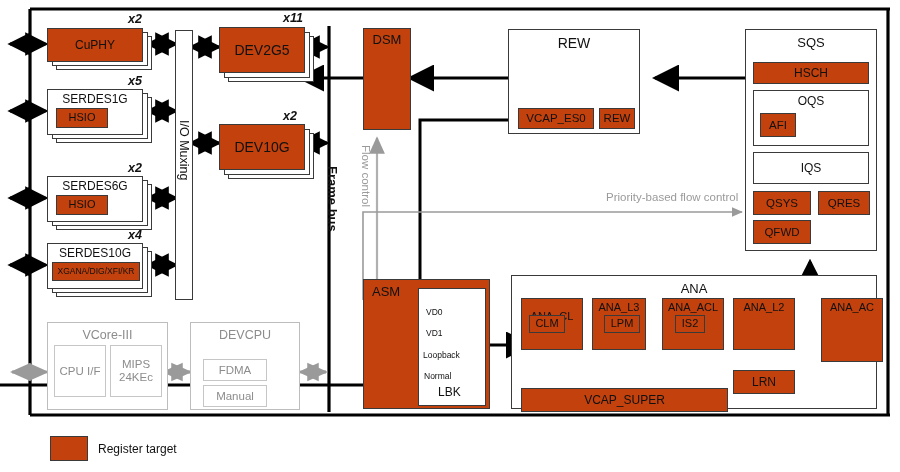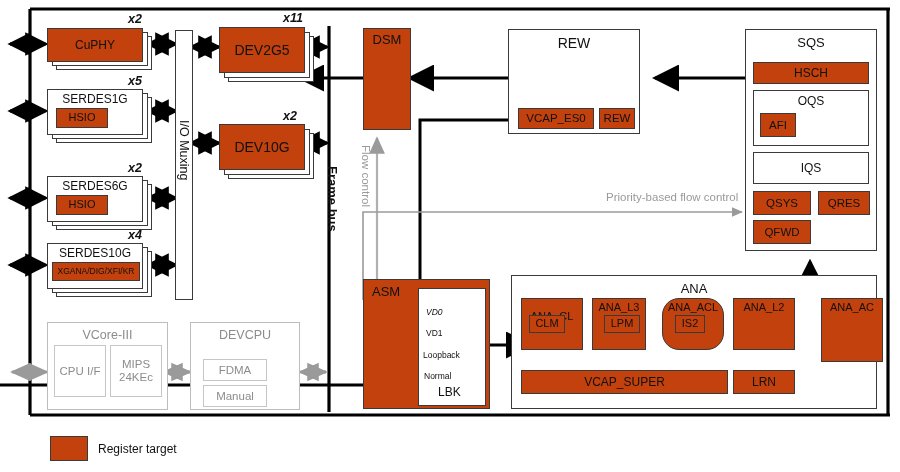--- a/index.html
+++ b/index.html
@@ -267,21 +267,21 @@
     <span>QFWD</span>
   </div>
 
   <div class="lbl g" style="left:606px;top:191px;">Priority-based flow control</div>
 
   <div class="blk abs top" style="left:363px;top:279px;width:127px;height:130px;padding-top:5px;padding-left:8px;justify-content:flex-start;font-size:13px;">
     <span>ASM</span>
   </div>
   <div class="plain abs" style="left:418px;top:288px;width:68px;height:118px;"></div>
   <div class="lbl" style="left:438px;top:385px;font-size:12px;">LBK</div>
-  <div class="lbl sm" style="left:426px;top:307px;font-style:italic;">VD0</div>
+  <div class="lbl sm" style="left:426px;top:307px;">VD0</div>
   <div class="lbl sm" style="left:426px;top:328px;">VD1</div>
   <div class="lbl sm" style="left:423px;top:350px;">Loopback</div>
   <div class="lbl sm" style="left:424px;top:371px;">Normal</div>
 
   <div class="plain abs" style="left:511px;top:275px;width:366px;height:134px;padding-top:5px;font-size:13px;">
     <span>ANA</span>
   </div>
 
   <div class="blk abs top" style="left:521px;top:298px;width:62px;height:52px;padding-top:12px;font-size:11px;">
     <span>ANA_CL</span>
@@ -290,36 +290,36 @@
     <span>CLM</span>
   </div>
 
   <div class="blk abs top" style="left:592px;top:298px;width:54px;height:52px;padding-top:3px;font-size:11px;">
     <span>ANA_L3</span>
   </div>
   <div class="blk abs" style="left:604px;top:315px;width:36px;height:18px;font-size:11px;">
     <span>LPM</span>
   </div>
 
-  <div class="blk abs top" style="left:662px;top:298px;width:62px;height:52px;padding-top:3px;font-size:11px;border-radius:17px;">
+  <div class="blk abs top" style="left:662px;top:298px;width:62px;height:52px;padding-top:3px;font-size:11px;">
     <span>ANA_ACL</span>
   </div>
   <div class="blk abs" style="left:675px;top:315px;width:30px;height:18px;font-size:11px;">
     <span>IS2</span>
   </div>
 
   <div class="blk abs top" style="left:733px;top:298px;width:62px;height:52px;padding-top:3px;font-size:11px;">
     <span>ANA_L2</span>
   </div>
 
   <div class="blk abs top" style="left:805px;top:298px;width:62px;height:64px;padding-top:3px;font-size:11px;margin-left:16px;">
     <span>ANA_AC</span>
   </div>
 
-  <div class="blk abs" style="left:521px;top:370px;width:207px;height:24px;font-size:12px;">
+  <div class="blk abs" style="left:521px;top:388px;width:207px;height:24px;font-size:12px;">
     <span>VCAP_SUPER</span>
   </div>
   <div class="blk abs" style="left:733px;top:370px;width:62px;height:24px;font-size:12px;">
     <span>LRN</span>
   </div>
 
   <div class="blk abs" style="left:50px;top:436px;width:38px;height:25px;"></div>
   <div class="lbl" style="left:98px;top:442px;font-size:12px;">Register target</div>
 
 </div>

